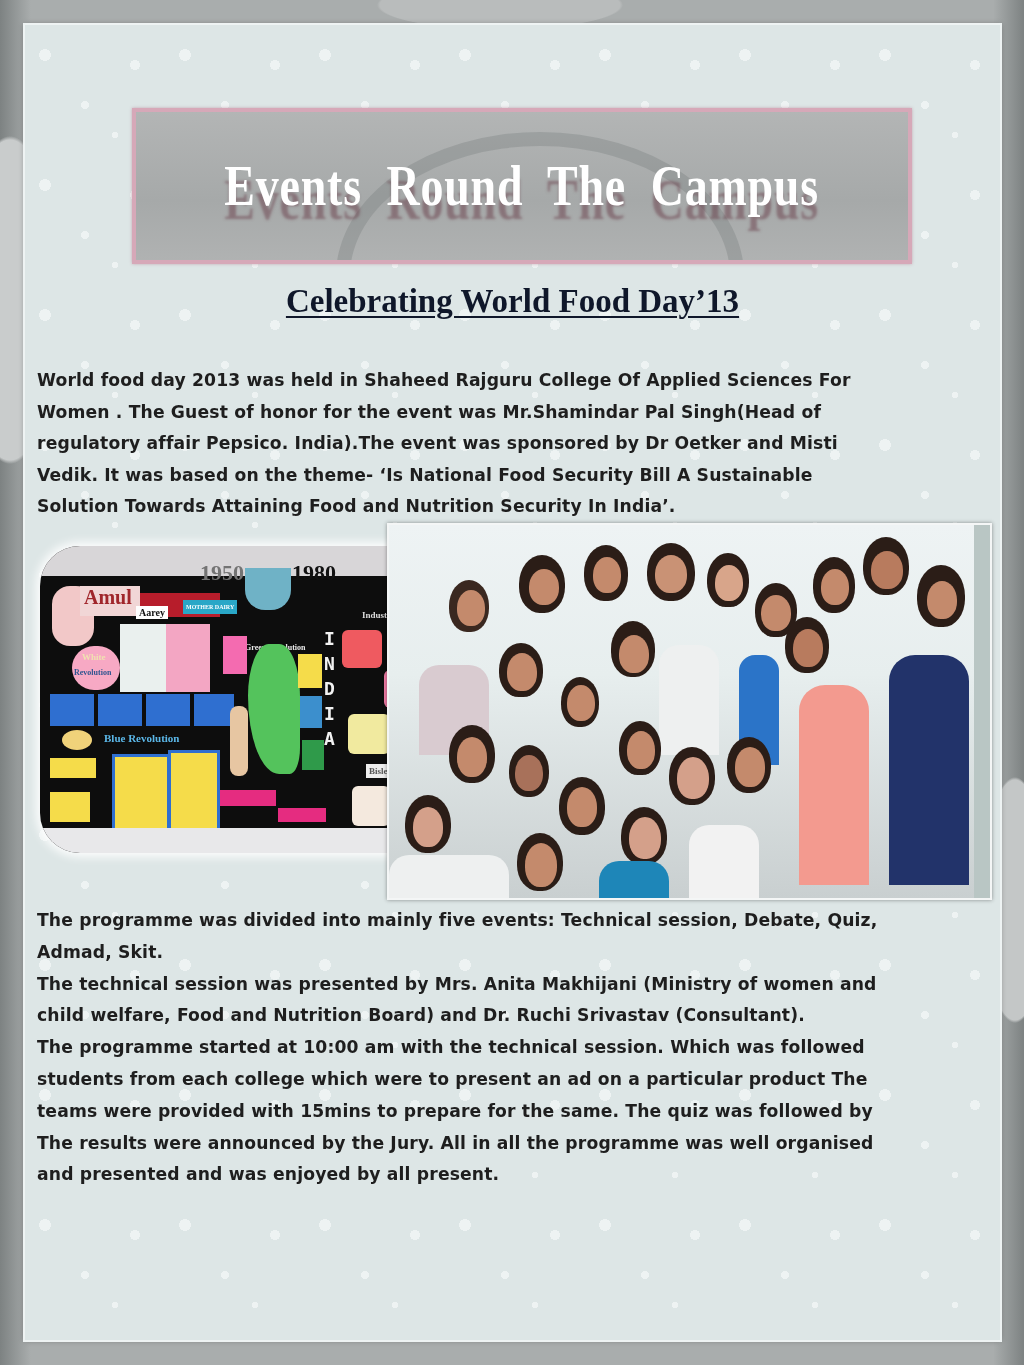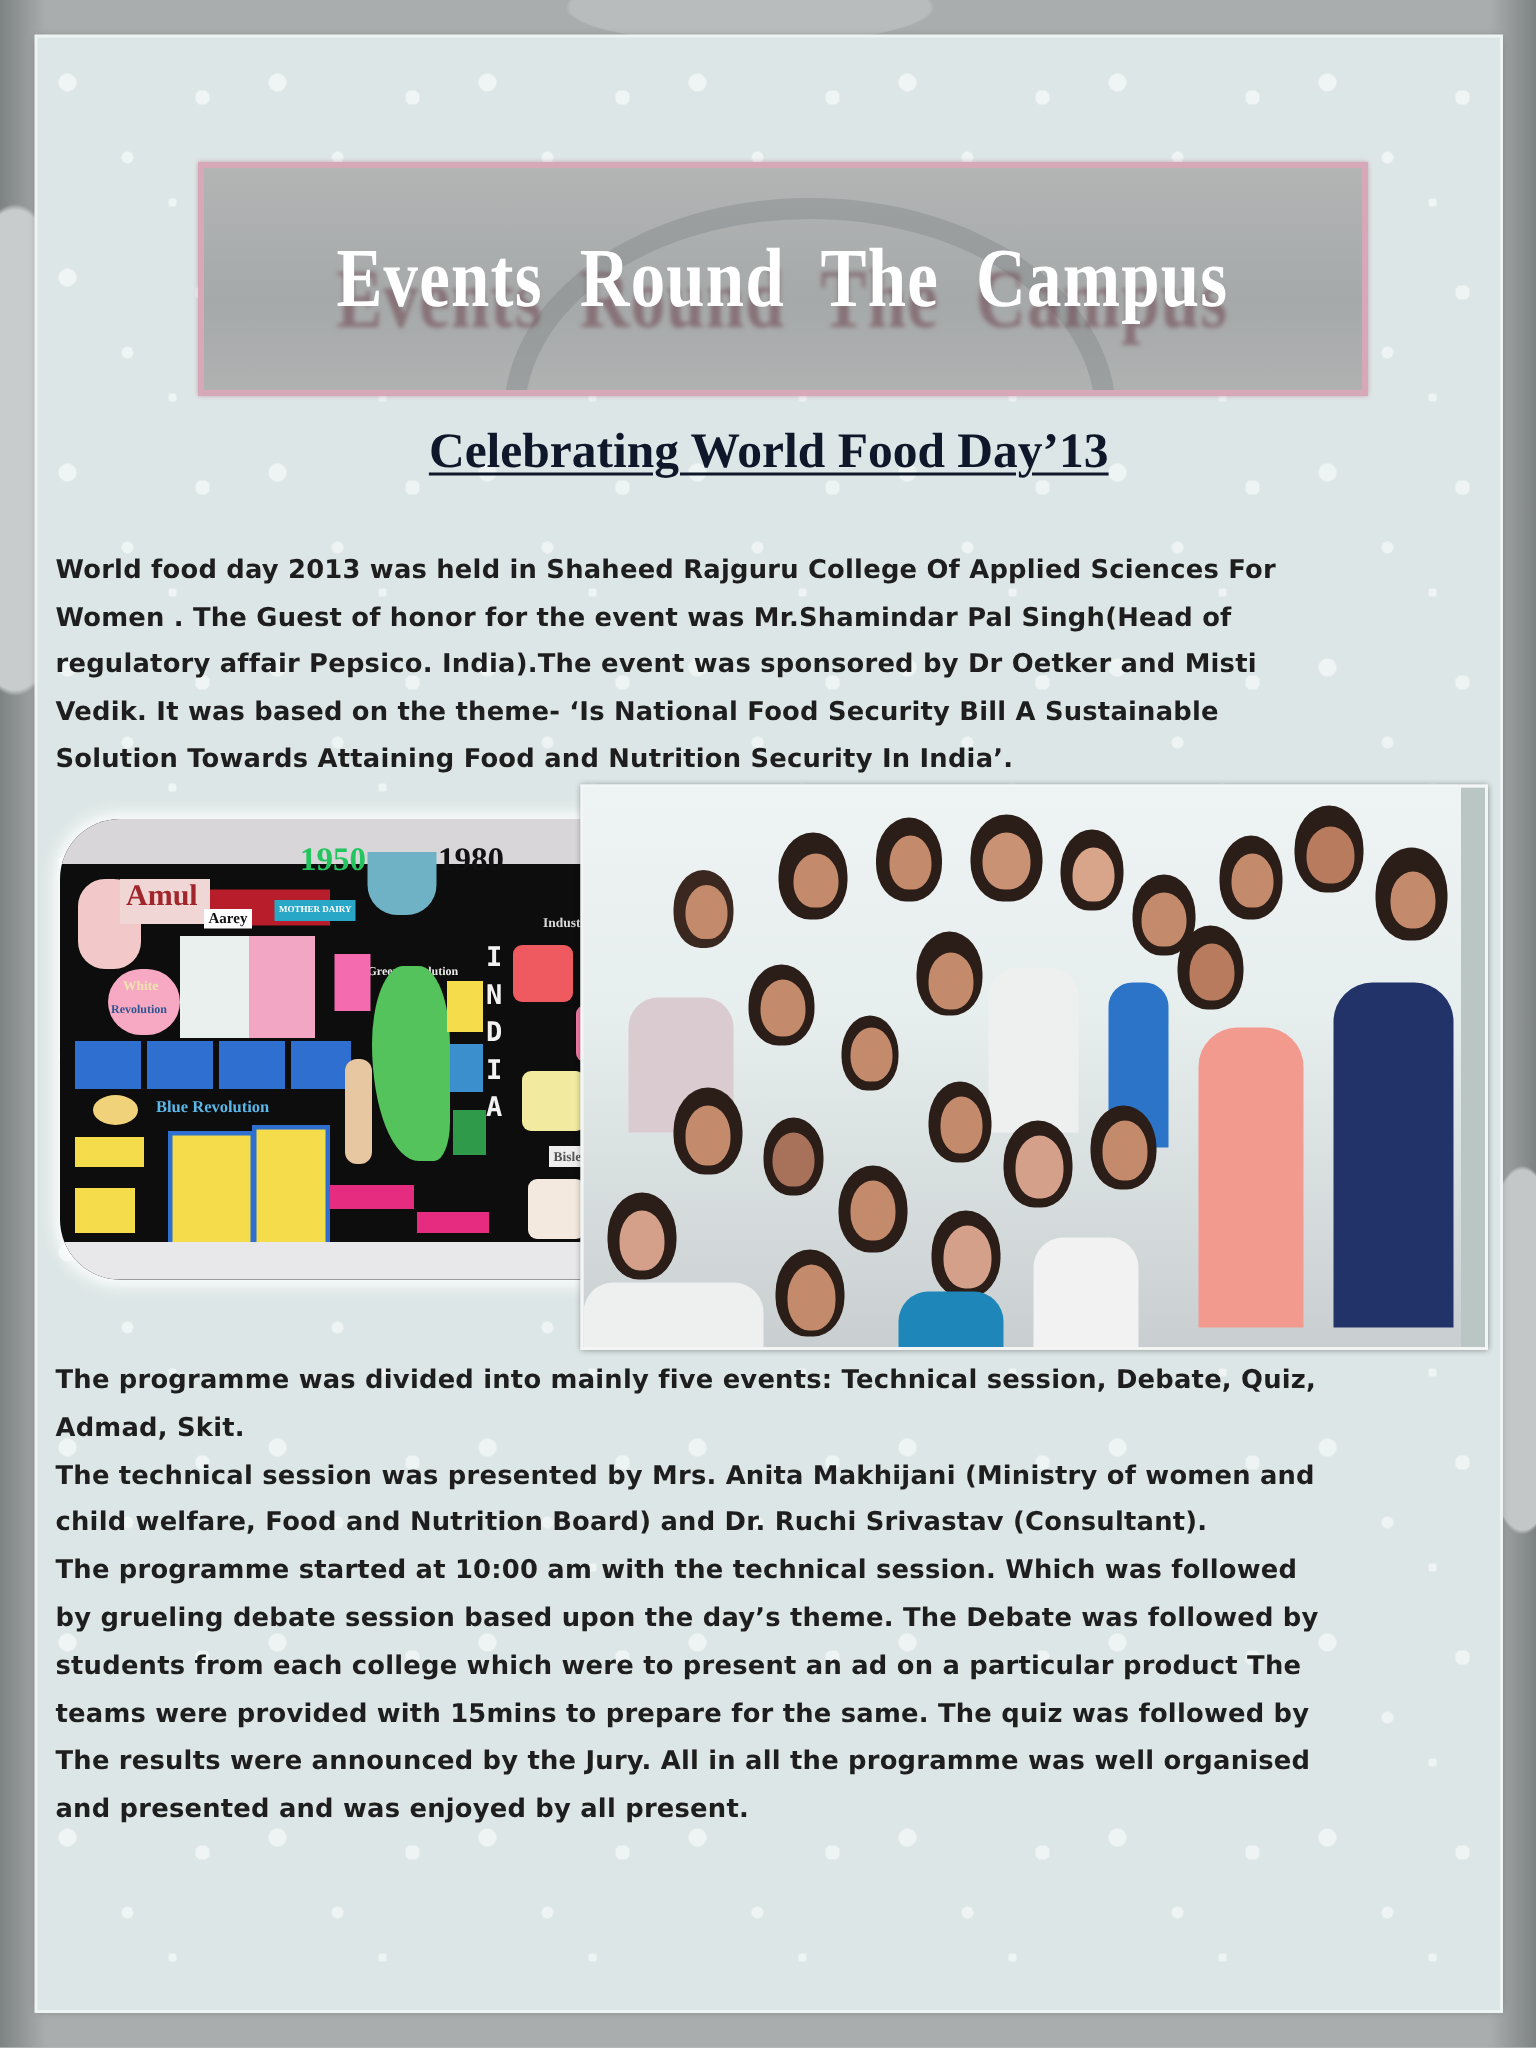--- a/index.html
+++ b/index.html
@@ -123,21 +123,21 @@
     <span class="line">Women . The Guest of honor for the event was Mr.Shamindar Pal Singh(Head of</span>
     <span class="line">regulatory affair Pepsico. India).The event was sponsored by Dr Oetker and Misti</span>
     <span class="line">Vedik. It was based on the theme- ‘Is National Food Security Bill A Sustainable</span>
     <span class="line">Solution Towards Attaining Food and Nutrition Security In India’.</span>
   </div>
 
   <div class="photo-exhibit">
 
     <div class="ex" style="left:0;top:0;width:403px;height:30px;background:#d8d6d8;"></div>
     <div class="ex" style="right:0;top:0;width:30px;height:307px;background:#e8e4ea;"></div>
-    <div class="ex ex-label" style="left:160px;top:14px;font-size:22px;color:#22c55e;">1950</div>
+    <div class="ex ex-label" style="left:160px;top:14px;font-size:22px;color:#737373;">1950</div>
     <div class="ex ex-label" style="left:252px;top:14px;font-size:22px;color:#111;">1980</div>
     <div class="ex" style="left:205px;top:22px;width:46px;height:42px;background:#6fb2c6;border-radius:0 0 20px 20px;"></div>
 
     <div class="ex" style="left:12px;top:40px;width:42px;height:60px;background:#f2c8c8;border-radius:18px;"></div>
     <div class="ex" style="left:40px;top:40px;width:60px;height:30px;background:#f1d6d6;"></div>
     <div class="ex ex-label" style="left:44px;top:40px;font-size:20px;color:#a0262b;">Amul</div>
     <div class="ex" style="left:100px;top:47px;width:80px;height:24px;background:#b71d2b;"></div>
     <div class="ex ex-label" style="left:96px;top:60px;font-size:10px;background:#ffffff;padding:1px 3px;color:#111;">Aarey</div>
     <div class="ex ex-label" style="left:143px;top:54px;font-size:6px;background:#29a7c7;padding:4px 3px;color:#fff;">MOTHER DAIRY</div>
 
@@ -247,20 +247,19 @@
     <div class="ex" style="left:300px;top:300px;width:70px;height:73px;background:#f2f2f2;border-radius:20px 20px 0 0;"></div>
     <div class="ex" style="left:210px;top:336px;width:70px;height:37px;background:#1e86b8;border-radius:20px 20px 0 0;"></div>
   </div>
 
   <div class="para body">
     <span class="line">The programme was divided into mainly five events: Technical session, Debate, Quiz,</span>
     <span class="line">Admad, Skit.</span>
     <span class="line">The technical session was presented by Mrs. Anita Makhijani (Ministry of women and</span>
     <span class="line">child welfare, Food and Nutrition Board) and Dr. Ruchi Srivastav (Consultant).</span>
     <span class="line">The programme started at 10:00 am with the technical session. Which was followed</span>
-    <span class="line">by grueling debate session  based upon the day’s theme. The Debate was followed by</span>
     <span class="line">students from each college which were to present an ad on a particular product  The</span>
     <span class="line">teams were provided with 15mins to prepare for the same. The quiz was followed by</span>
     <span class="line">The results were announced by the Jury. All in all the programme was well organised</span>
     <span class="line">and presented and was enjoyed by all present.</span>
   </div>
 
 </div>
 
 </body></html>

